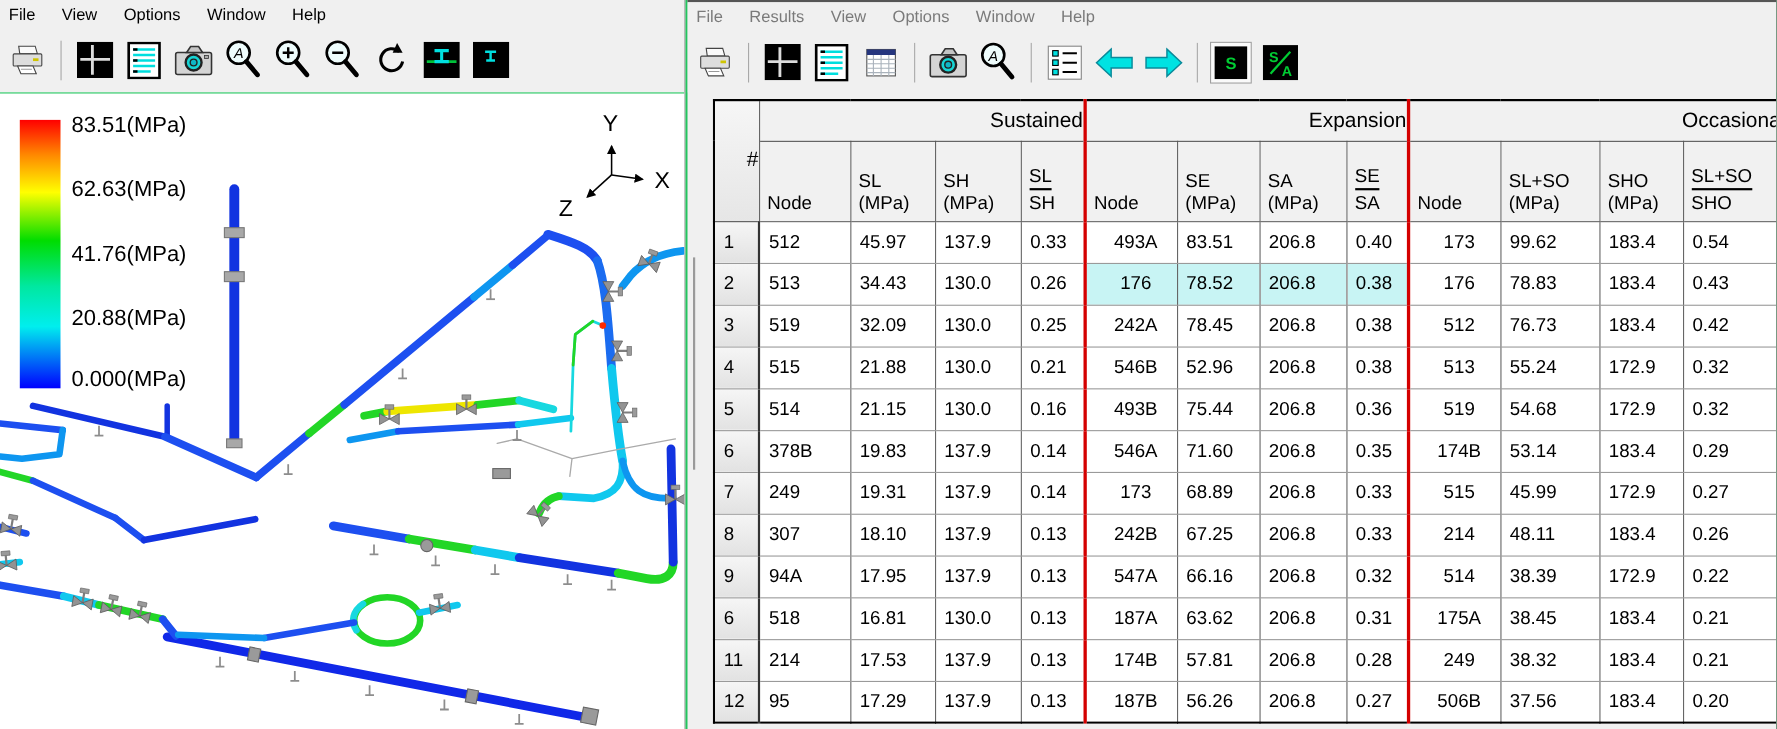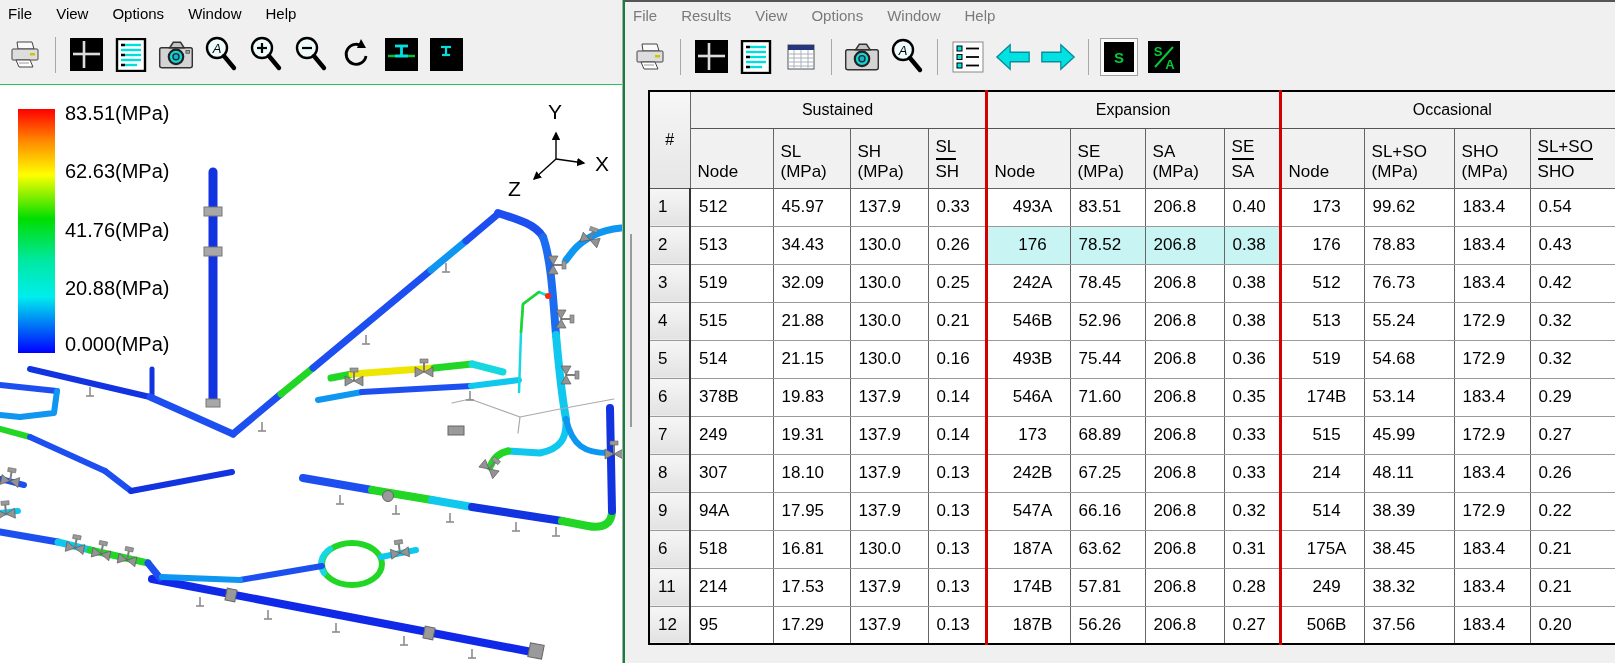--- a/index.html
+++ b/index.html
@@ -1,19 +1,19 @@
 <!DOCTYPE html>
 <html><head>
 <meta charset="utf-8">
 <style>
   * { margin:0; padding:0; box-sizing:border-box; }
   html,body { background:#444; }
   #screen {
     position:relative; width:1615px; height:663px; overflow:hidden;
-    background:#15803d; font-family:"Liberation Sans","DejaVu Sans",sans-serif;
+    background:#22c55e; font-family:"Liberation Sans","DejaVu Sans",sans-serif;
   }
   .pane { position:absolute; top:0; height:663px; background:#f0f0f0; overflow:hidden; }
   #left-pane  { left:0; width:623px; border-right:1px solid #aaa; }
   #right-pane { left:625px; width:990px; border-top:2px solid #555; }
 
   .menubar { height:27px; display:flex; align-items:center; padding-left:8px; gap:24px;
              font-size:15px; color:#000; background:#f0f0f0; }
   .menubar.dim .mitem { color:#7a7a7a; }
   .mitem { cursor:default; }
 
@@ -26,22 +26,22 @@
   #canvas3d { position:absolute; left:0; top:84px; width:623px; height:579px; background:#fff;
               border-top:1px solid #22c55e; }
 
   
   #edge-line { position:absolute; left:5px; top:232px; width:2px; height:193px; background:#9a9a9a; }
   #table-wrap { position:absolute; left:23px; top:88px; width:967px; overflow:hidden; }
   table { border-collapse:collapse; table-layout:fixed; width:975px; background:#fff;
           font-size:17px; color:#000; }
   th, td { border:1px solid #666; overflow:hidden; white-space:nowrap; }
   th { font-weight:normal; background:#f1f1f1; }
-  tr.grp-hdr th { height:37px; font-size:16px; text-align:center; border-bottom:1px solid #555; }
-  tr.col-hdr th { height:60px; text-align:left; vertical-align:bottom; padding:3px 6px 5px 7px; line-height:1.18; }
+  tr.grp-hdr th { height:37px; font-size:19px; text-align:right; border-bottom:1px solid #555; }
+  tr.col-hdr th { height:73px; text-align:left; vertical-align:bottom; padding:3px 6px 5px 7px; line-height:1.18; }
   th.corner { font-size:18px; text-align:center; vertical-align:middle; background:linear-gradient(#f6f6f6,#e6e6e6); }
   td { height:38px; padding-left:8px; text-align:left; border-top:1px solid #9a9a9a; border-bottom:1px solid #9a9a9a; }
   td.num { background:linear-gradient(#f6f6f6,#e2e2e2); border-right:2px solid #333; }
   .grp-start { border-left:3px solid #d40000 !important;text-align:center; }
   table { border:2px solid #000; }
   .frac-top { display:inline-block; border-bottom:2px solid #000; padding-bottom:1px; margin-bottom:2px; }
   td.hl { background:#c8f4f4; }
 
   text { font-family:"Liberation Sans","DejaVu Sans",sans-serif; }
 </style>

